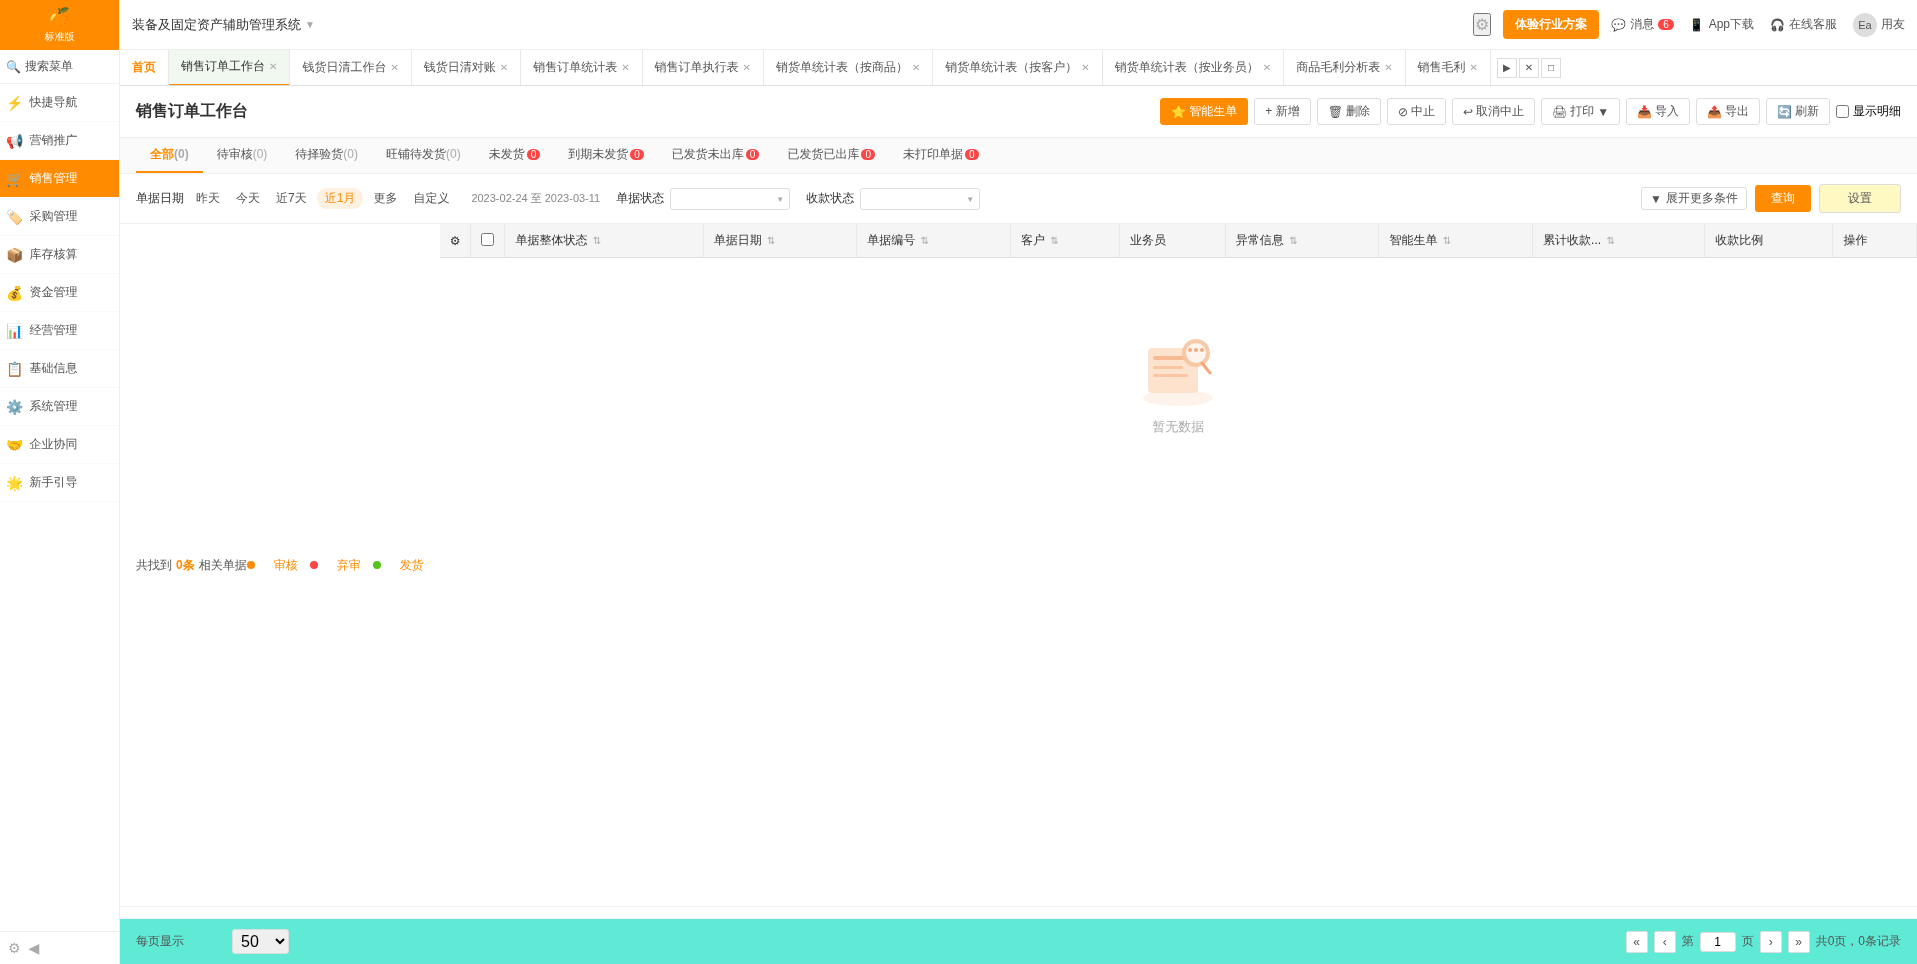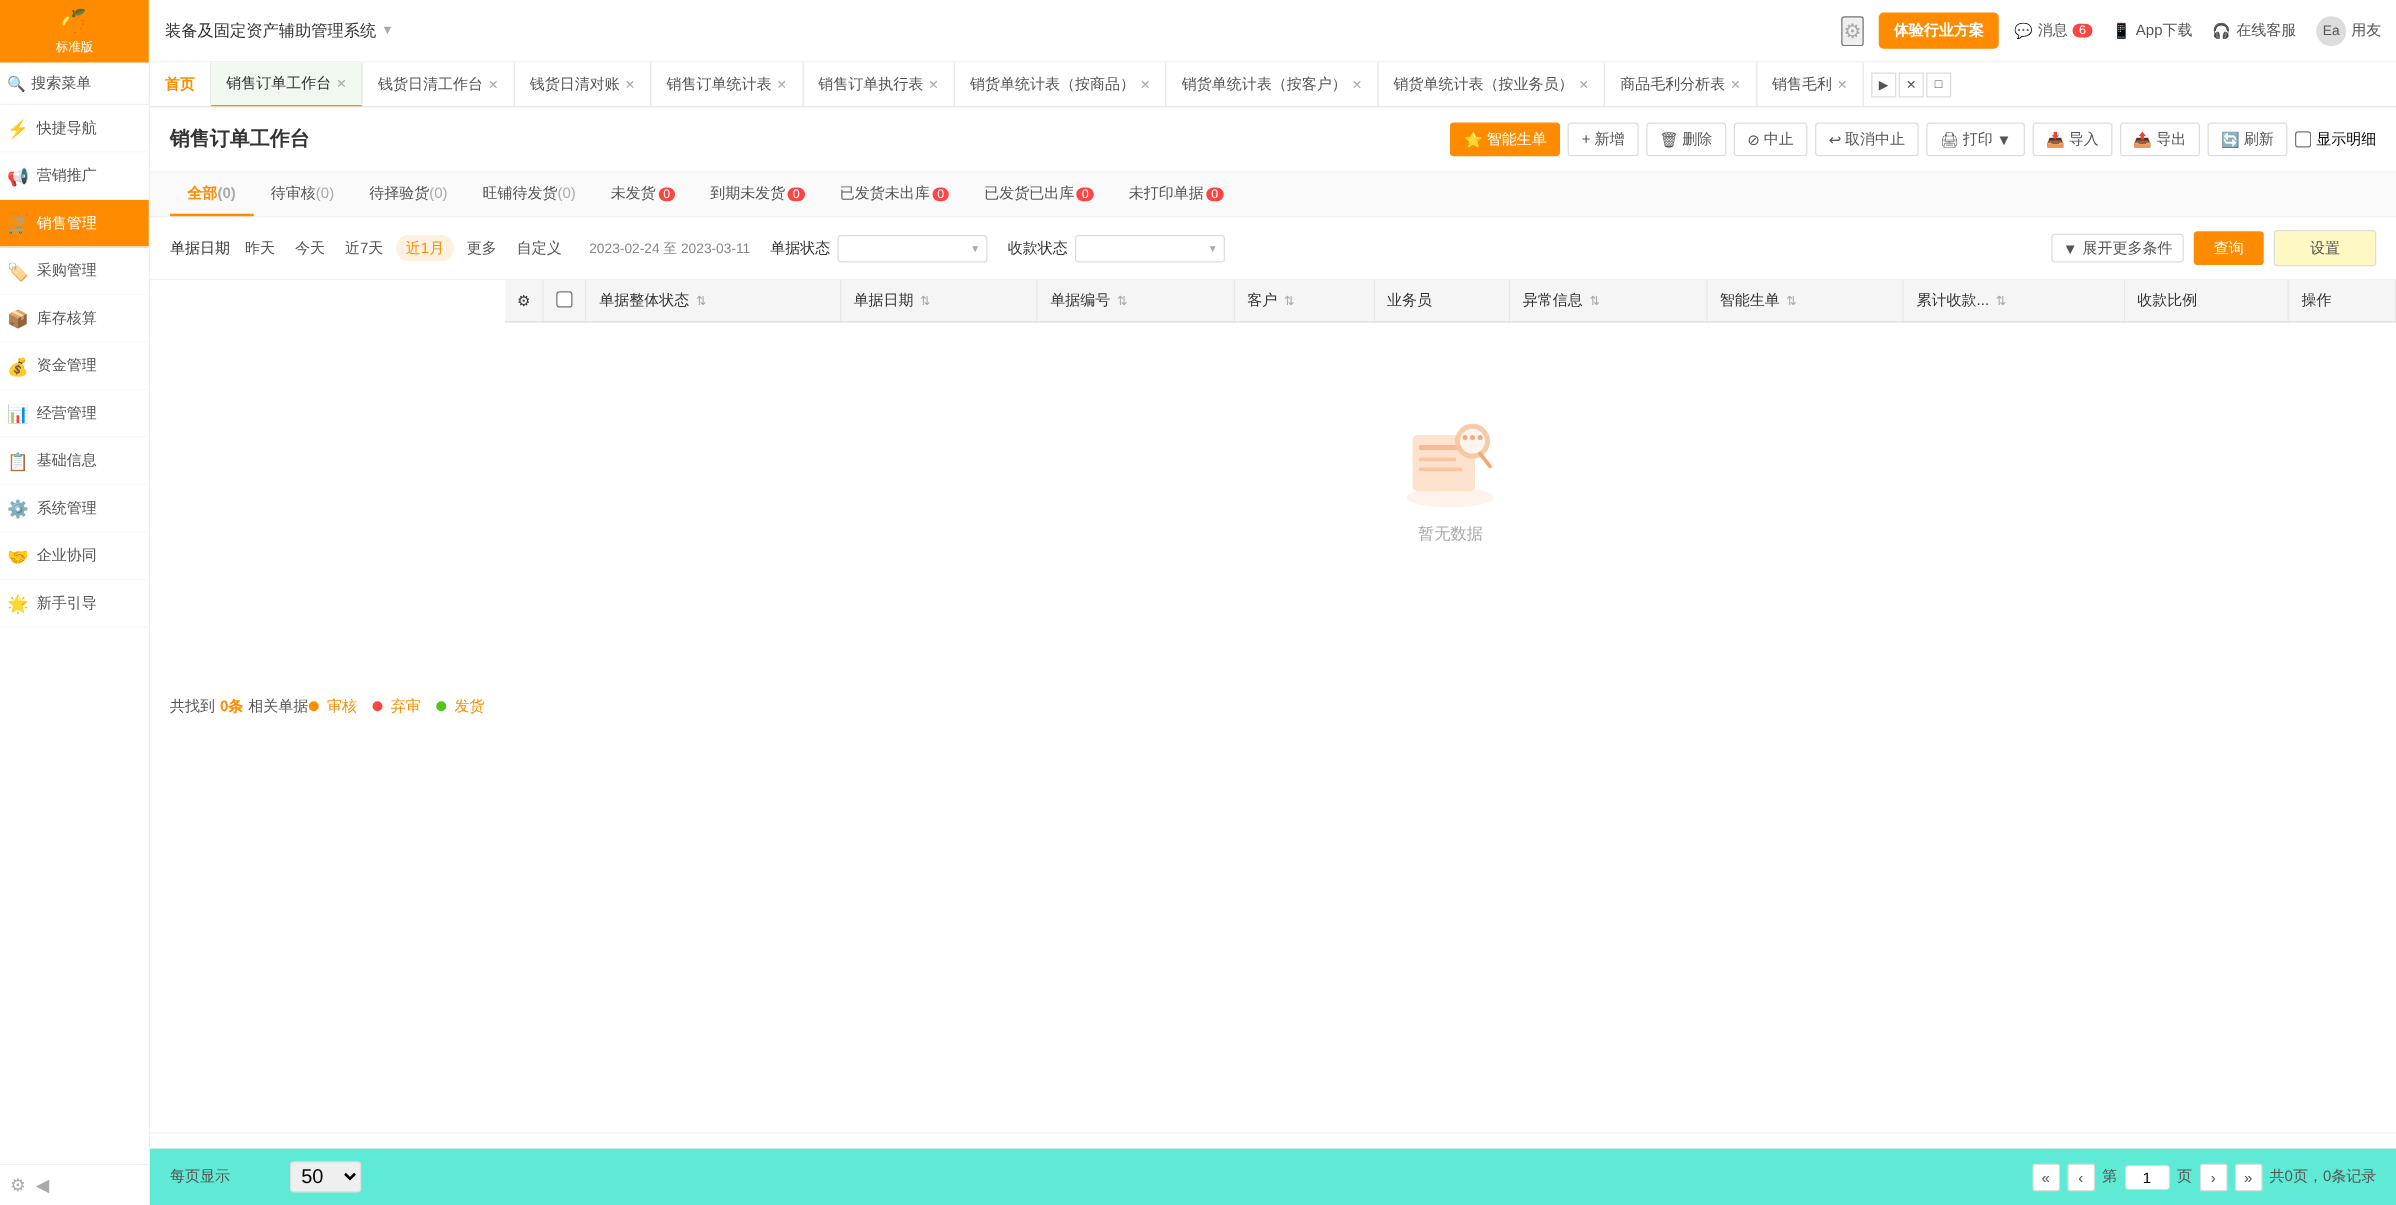--- a/index.html
+++ b/index.html
@@ -70,21 +70,21 @@
     .select-wrapper::after { content: '▼'; position: absolute; right: 6px; top: 50%; transform: translateY(-50%); font-size: 8px; color: #aaa; pointer-events: none; }
     .expand-btn { display: flex; align-items: center; gap: 4px; color: #555; cursor: pointer; font-size: 12px; padding: 2px 8px; border: 1px solid #ddd; border-radius: 3px; }
     .btn-query { background: #ff8c00; color: #fff; border: none; border-radius: 3px; padding: 5px 16px; cursor: pointer; font-size: 12px; }
     .btn-setting { background: #fef9c3; color: #555; border: 1px solid #ddd; border-radius: 3px; padding: 5px 28px; cursor: pointer; font-size: 12px; }
 
     
     .table-area { flex: 1; display: flex; flex-direction: row; }
     .table-info { padding: 8px 16px; display: flex; align-items: center; justify-content: space-between; font-size: 12px; color: #555; }
     .table-info-left { display: flex; align-items: center; gap: 4px; }
     .table-info-right { display: flex; gap: 12px; }
-    .action-link { color: #ff8c00; cursor: pointer; display: flex; align-items: center; gap: 7px; }
+    .action-link { color: #ff8c00; cursor: pointer; display: flex; align-items: center; gap: 19px; }
 
     .data-table { width: 100%; border-collapse: collapse; font-size: 12px; }
     .data-table th { background: #f5f5f5; padding: 8px 10px; text-align: left; color: #333; border-bottom: 1px solid #e0e0e0; border-right: 1px solid #e8e8e8; white-space: nowrap; font-weight: normal; }
     .data-table th .sort-icon { color: #aaa; font-size: 10px; margin-left: 2px; }
     .th-checkbox { width: 30px; text-align: center; }
     .th-settings { width: 30px; text-align: center; color: #aaa; }
 
     
     .empty-state { flex: 1; display: flex; flex-direction: column; align-items: center; justify-content: center; padding: 60px; }
     .empty-text { color: #aaa; font-size: 13px; }

